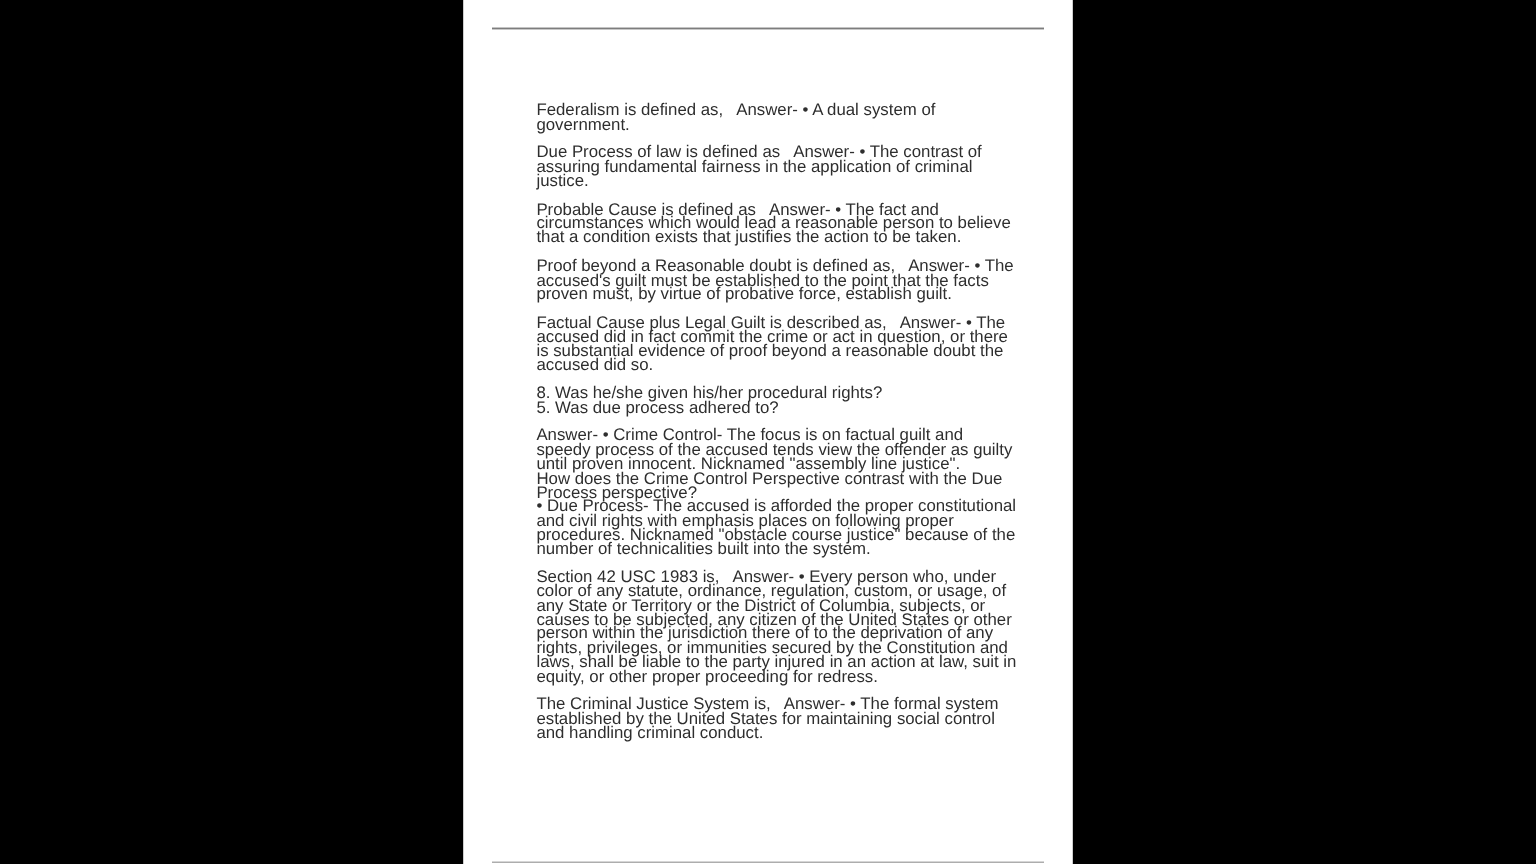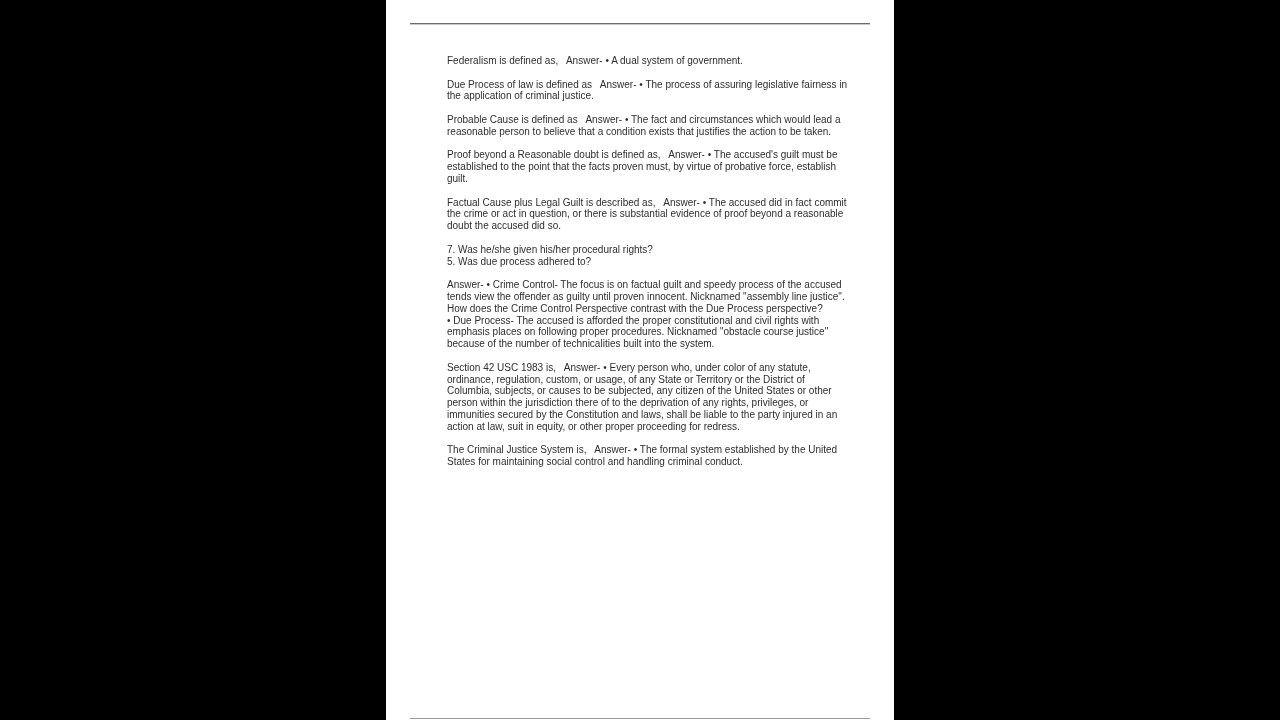--- a/index.html
+++ b/index.html
@@ -12,50 +12,50 @@
     position: absolute; left: 386px; top: 0; width: 508px; height: 720px;
     background: #fff;
   }
   .rule {
     position: absolute; left: 24px; width: 460px; height: 1px;
     background: #6b6b6b; border-bottom: 1px solid #c8c8c8;
   }
   .rule.top { top: 23px; }
   .rule.bottom { top: 718px; background: #9a9a9a; border-bottom: none; }
   .content {
-    position: absolute; left: 61px; top: 55px; width: 402px;
-    font-size: 10px; line-height: 11.8px; color: #2e2e2e;
+    position: absolute; left: 61px; top: 86px; width: 402px;
+    font-size: 14px; line-height: 11.8px; color: #2e2e2e;
   }
   .qa { margin: 0 0 11.8px 0; }
   .qa p { margin: 0; white-space: pre-wrap; }
 </style>
 </head>
 <body>
 
 <div class="page">
   <div class="rule top"></div>
 
   <div class="content">
     <div class="qa">
       <p>Federalism is defined as,   Answer- • A dual system of government.</p>
     </div>
     <div class="qa">
-      <p>Due Process of law is defined as   Answer- • The process of assuring legislative fairness in the application of criminal justice.</p>
+      <p>Due Process of law is defined as   Answer- • The contrast of assuring fundamental fairness in the application of criminal justice.</p>
     </div>
     <div class="qa">
       <p>Probable Cause is defined as   Answer- • The fact and circumstances which would lead a reasonable person to believe that a condition exists that justifies the action to be taken.</p>
     </div>
     <div class="qa">
       <p>Proof beyond a Reasonable doubt is defined as,   Answer- • The accused's guilt must be established to the point that the facts proven must, by virtue of probative force, establish guilt.</p>
     </div>
     <div class="qa">
       <p>Factual Cause plus Legal Guilt is described as,   Answer- • The accused did in fact commit the crime or act in question, or there is substantial evidence of proof beyond a reasonable doubt the accused did so.</p>
     </div>
     <div class="qa">
-      <p>7. Was he/she given his/her procedural rights?</p>
+      <p>8. Was he/she given his/her procedural rights?</p>
       <p>5. Was due process adhered to?</p>
     </div>
     <div class="qa">
       <p>Answer- • Crime Control- The focus is on factual guilt and speedy process of the accused tends view the offender as guilty until proven innocent. Nicknamed "assembly line justice".</p>
       <p>How does the Crime Control Perspective contrast with the Due Process perspective?</p>
       <p>• Due Process- The accused is afforded the proper constitutional and civil rights with emphasis places on following proper procedures. Nicknamed "obstacle course justice" because of the number of technicalities built into the system.</p>
     </div>
     <div class="qa">
       <p>Section 42 USC 1983 is,   Answer- • Every person who, under color of any statute, ordinance, regulation, custom, or usage, of any State or Territory or the District of Columbia, subjects, or causes to be subjected, any citizen of the United States or other person within the jurisdiction there of to the deprivation of any rights, privileges, or immunities secured by the Constitution and laws, shall be liable to the party injured in an action at law, suit in equity, or other proper proceeding for redress.</p>
     </div>

